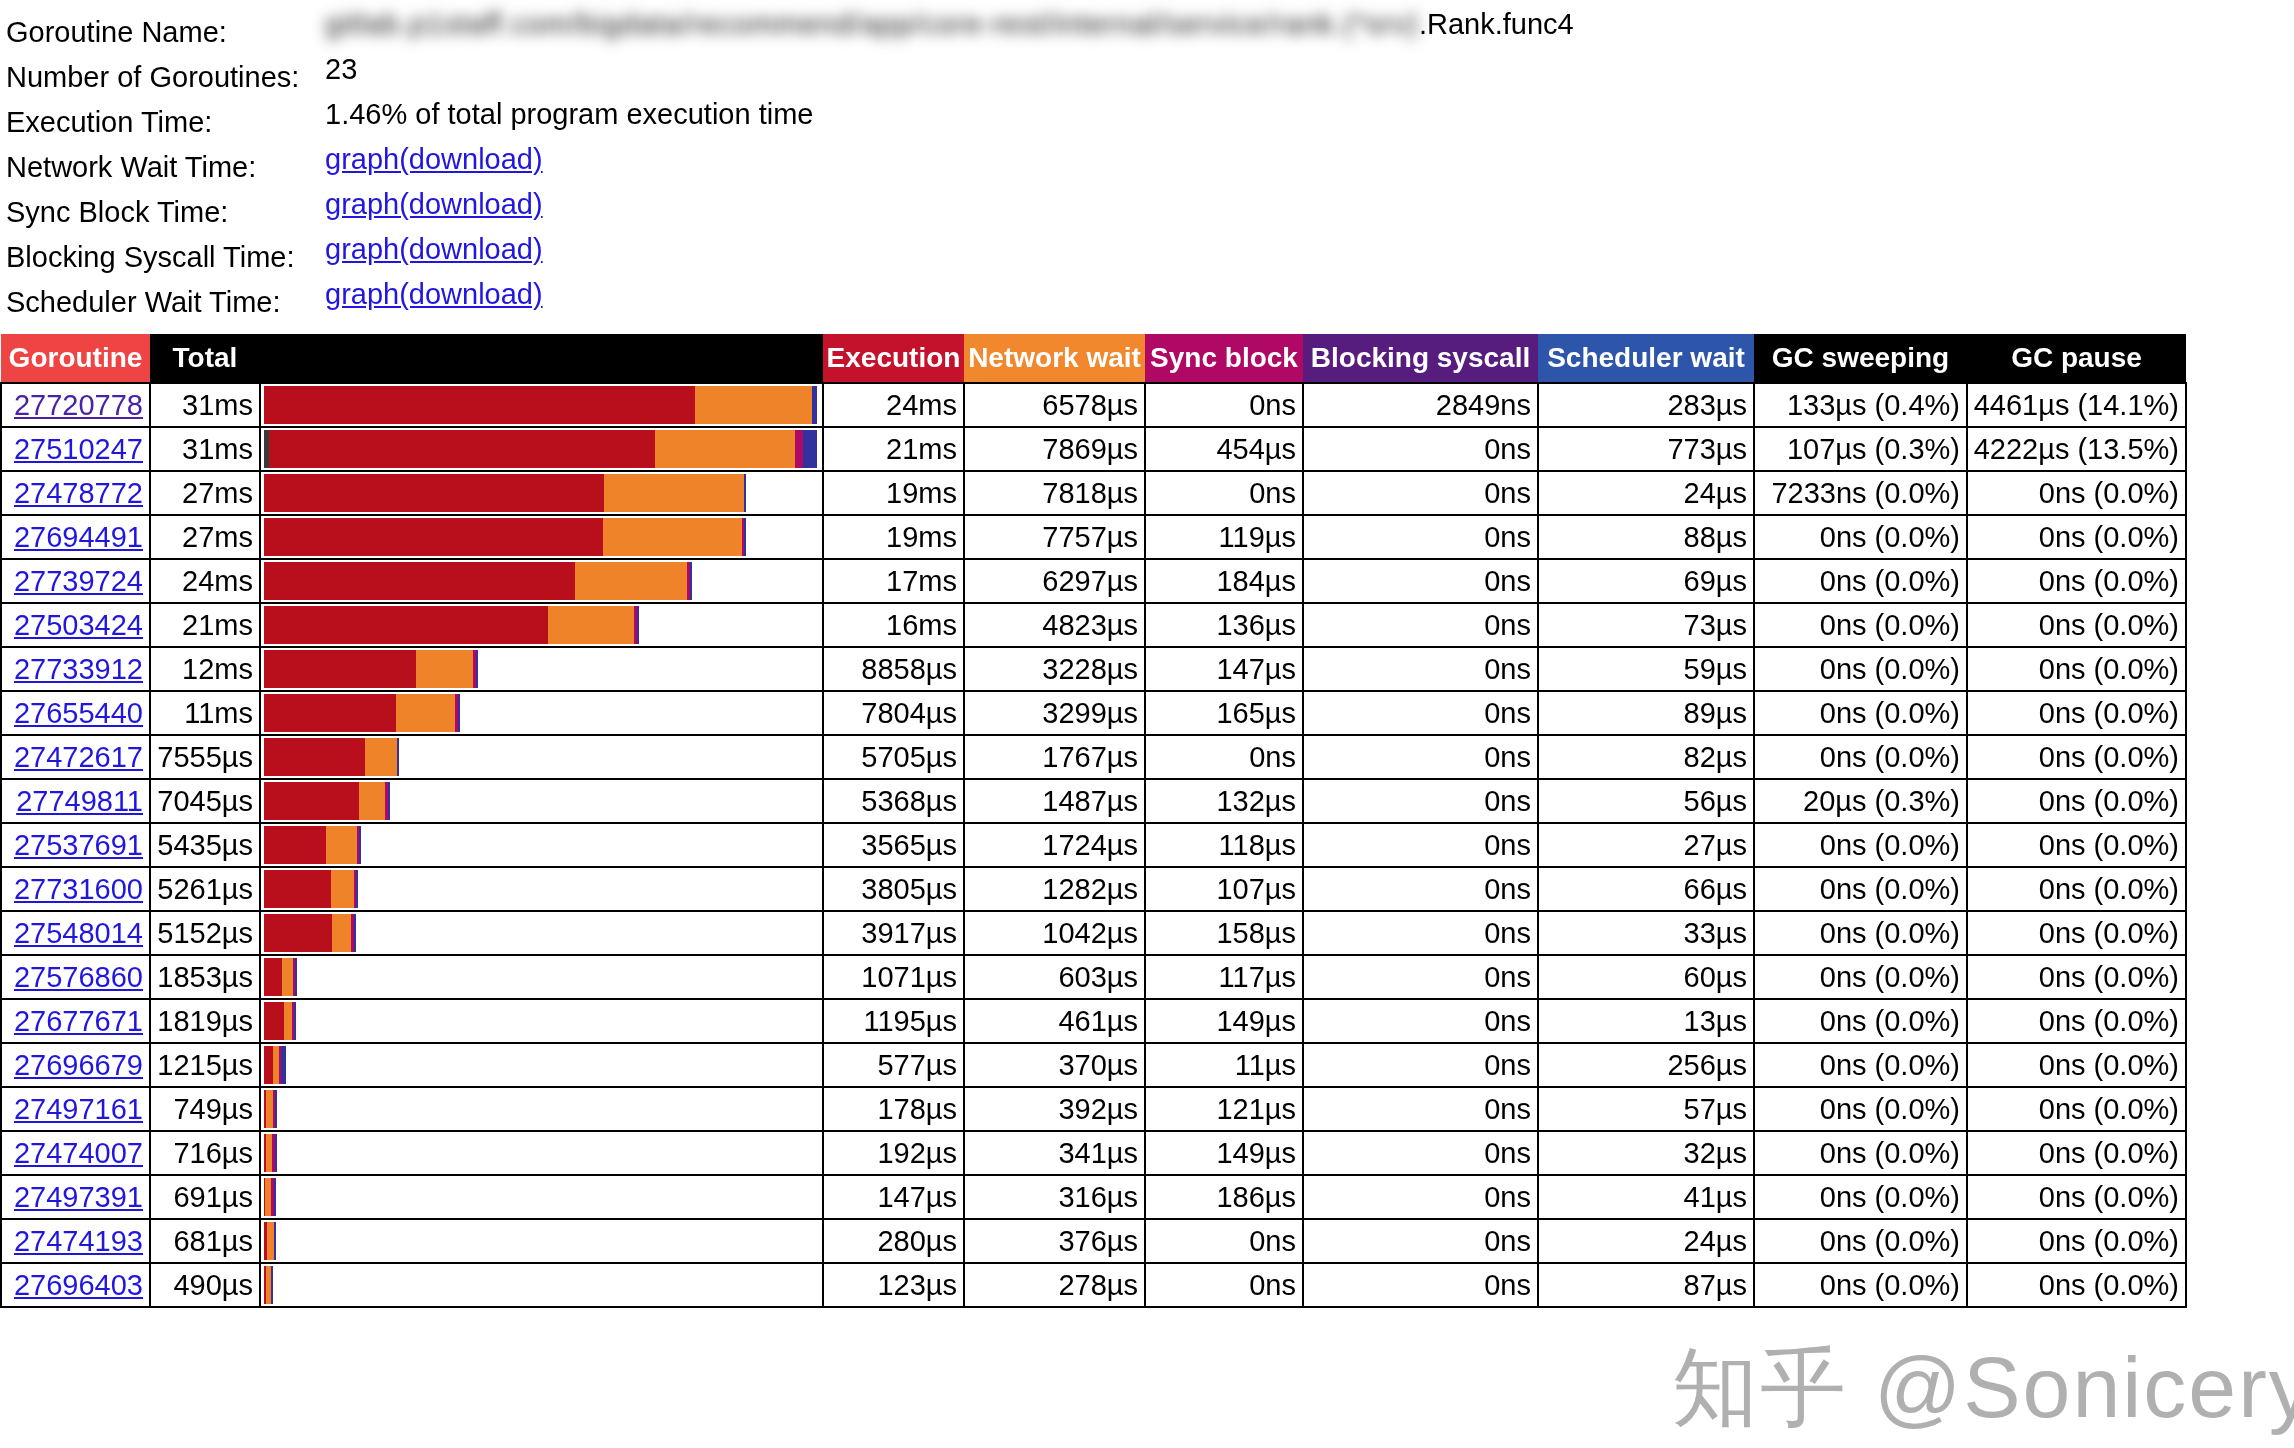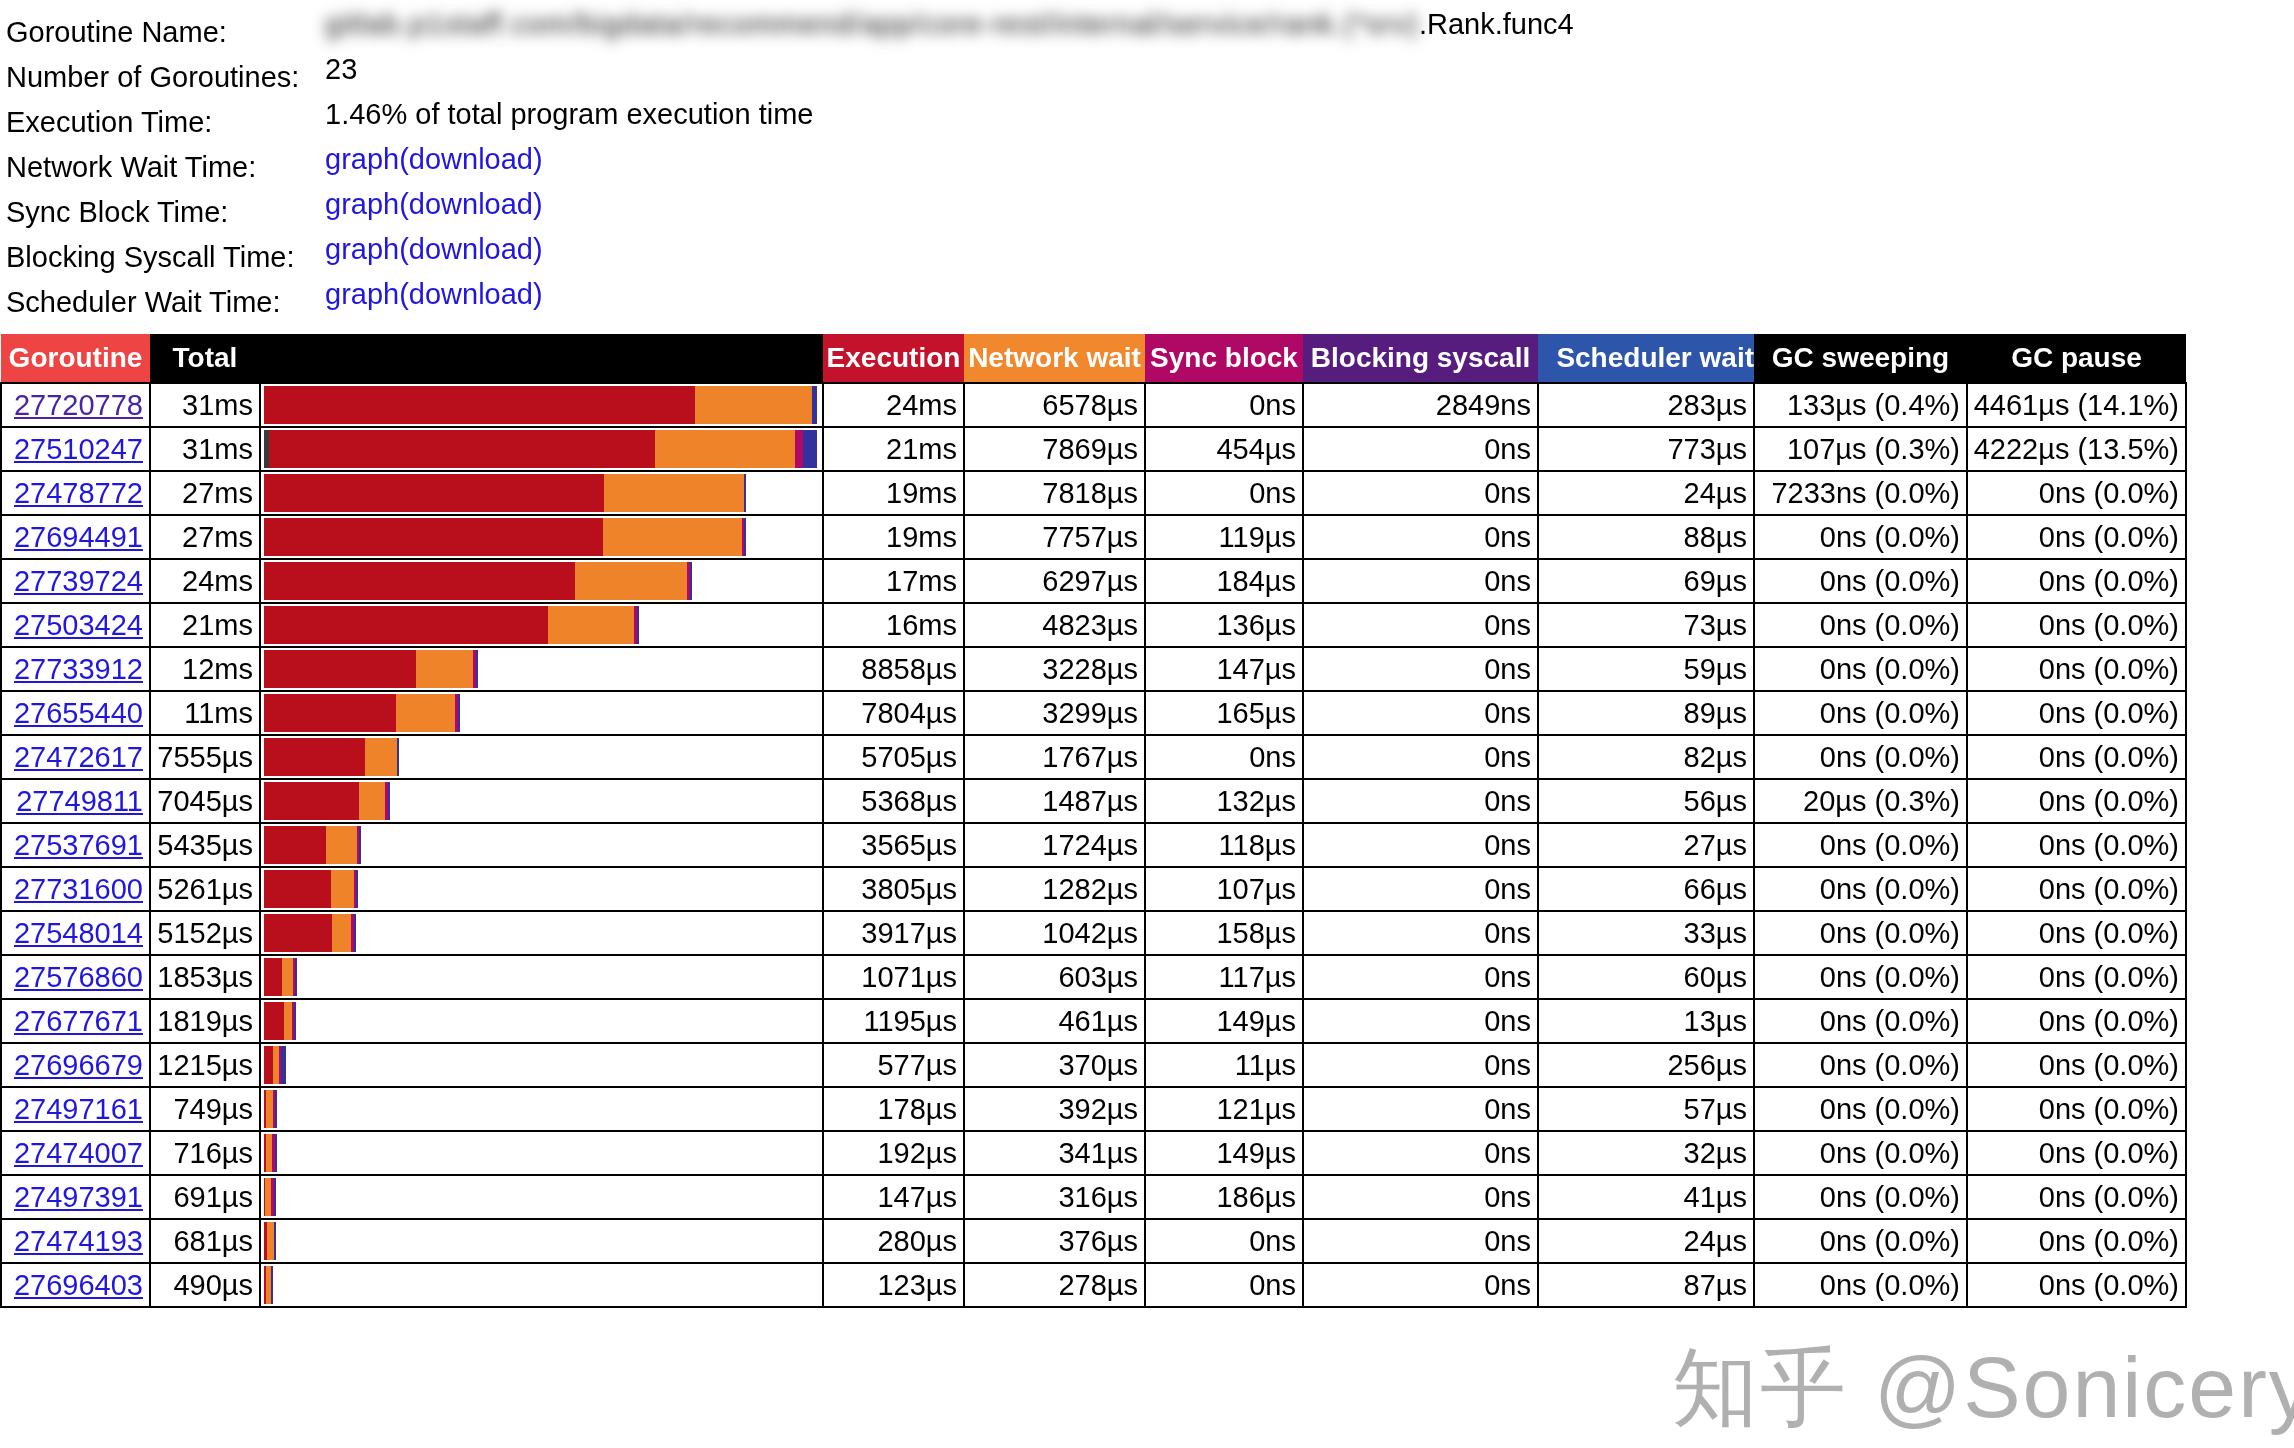--- a/index.html
+++ b/index.html
@@ -8,21 +8,21 @@
     font-family:"Liberation Sans", sans-serif;color:#000;overflow:hidden;
   }
   
   .info{padding:2px 0 0 6px;font-size:29px;}
   .info-row{display:flex;align-items:center;height:45px;white-space:nowrap;}
   .ilabel{width:319px;flex:none;margin-top:16px;}
   .redacted{
     filter:blur(7px);color:#1a1a1a;letter-spacing:1px;
     display:inline-block;max-width:1210px;overflow:hidden;vertical-align:bottom;
   }
-  a.graph-link{color:#2016e0;cursor:pointer;}
+  a.graph-link{color:#2016e0;text-decoration:underline;cursor:pointer;}
   
   table.grt{
     border-collapse:collapse;table-layout:fixed;margin:17px 0 0 0;
     width:2185px;font-size:29px;
   }
   table.grt thead th{
     border:0;color:#fff;font-weight:bold;font-size:28px;height:48px;
     text-align:center;white-space:nowrap;overflow:hidden;padding:0;
   }
   table.grt tbody td{
@@ -93,21 +93,21 @@
   </colgroup>
   <thead>
       <tr>
         <th style="background: #ef4444;">Goroutine</th>
         <th style="background: rgb(0, 0, 0);">Total</th>
         <th style="background: rgb(0, 0, 0);"></th>
         <th style="background: rgb(196, 18, 45);">Execution</th>
         <th style="background: rgb(242, 136, 46);">Network wait</th>
         <th style="background: rgb(176, 8, 101);">Sync block</th>
         <th style="background: rgb(86, 28, 126);">Blocking syscall</th>
-        <th style="background: rgb(45, 85, 170); text-align: right;">Scheduler wait</th>
+        <th style="background: rgb(45, 85, 170);">Scheduler wait</th>
         <th style="background: rgb(0, 0, 0);">GC sweeping</th>
         <th style="background: rgb(0, 0, 0);">GC pause</th>
       </tr>
     </thead>
   <tbody>
       <tr>
     <td><a class="glink visited">27720778</a></td>
     <td>31ms</td>
     <td class="c-bar">
           <div class="bar" style="width: 553px;">

